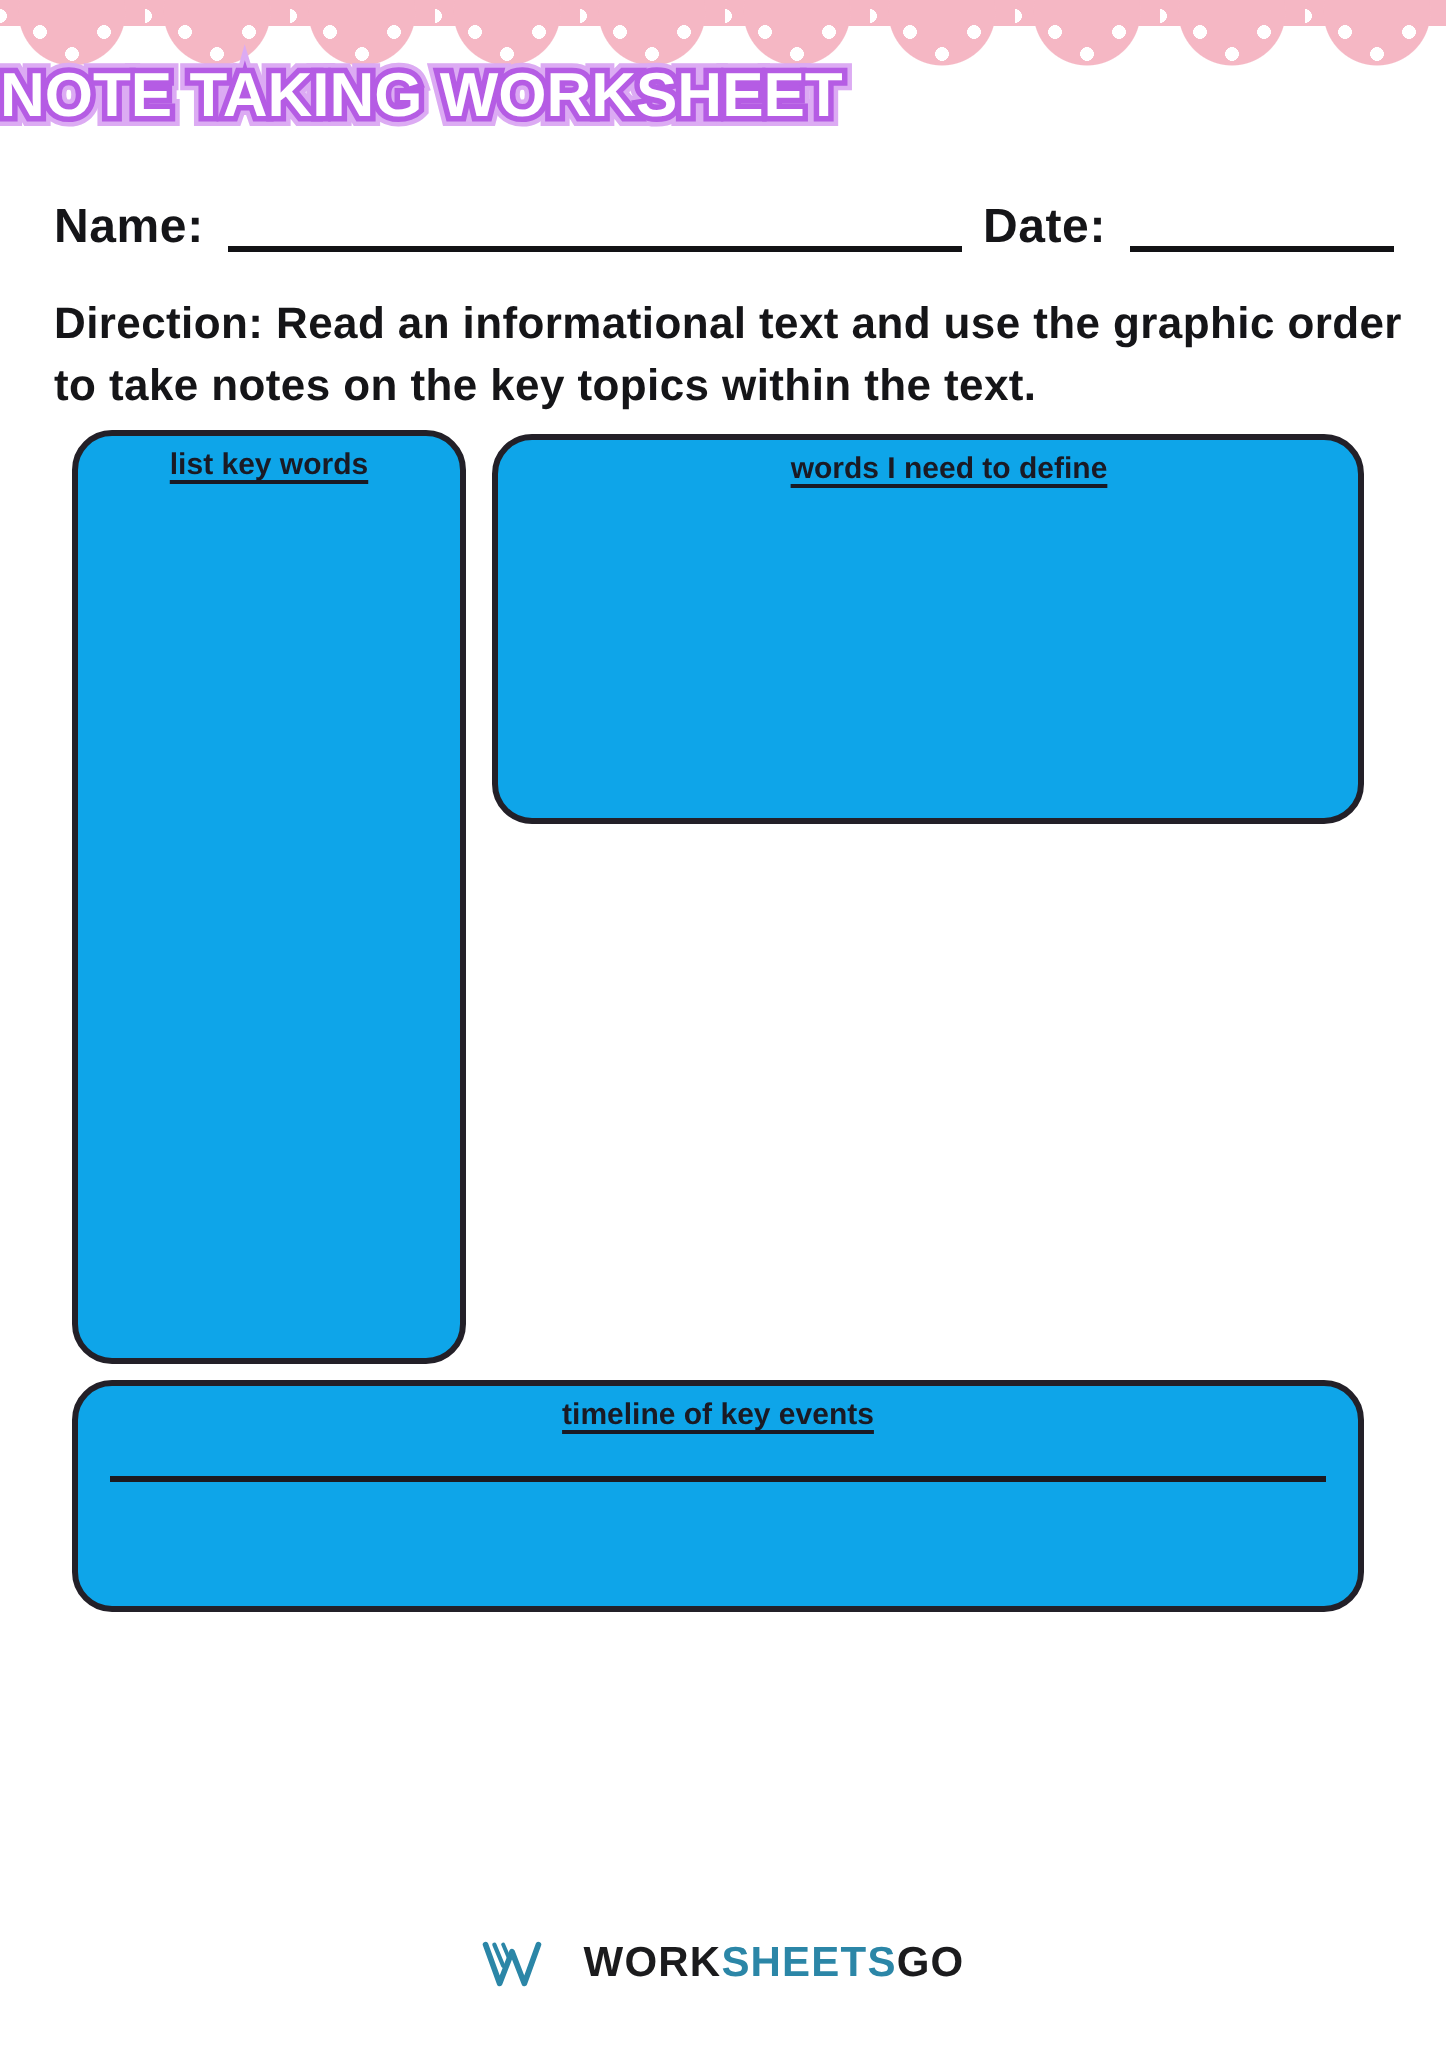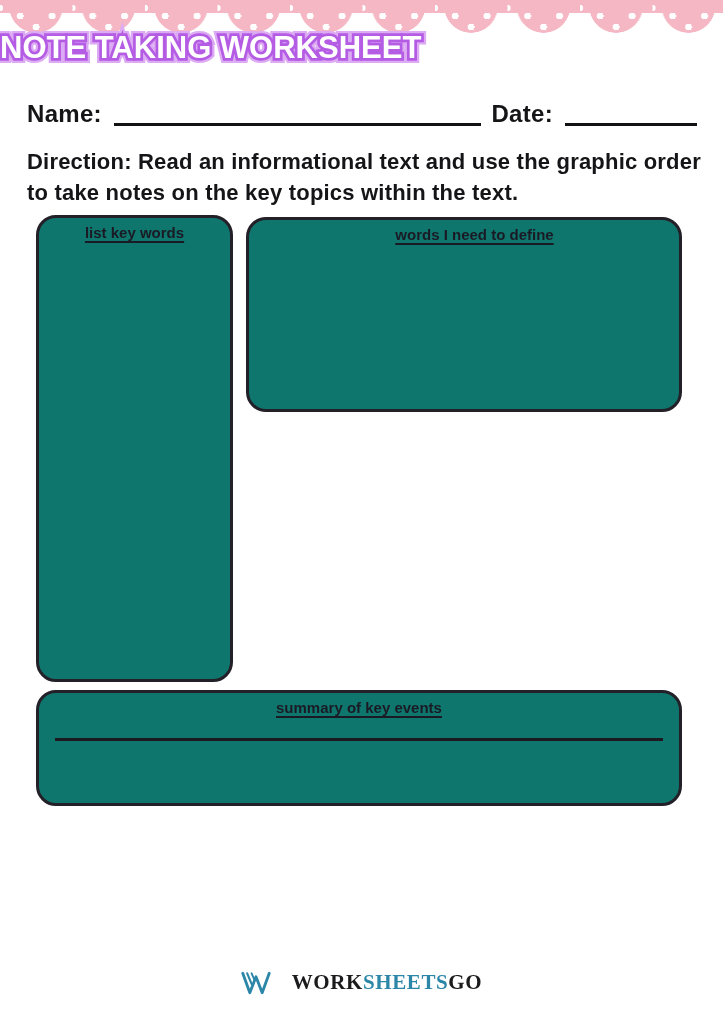--- a/index.html
+++ b/index.html
@@ -59,21 +59,21 @@
   .direction{
     position:absolute;top:146px;left:27px;width:676px;
     font-weight:bold;font-size:22px;line-height:1.42;
     color:var(--text-dark);letter-spacing:0.2px;
   }
   
   .nbox{
     position:absolute;
     border:3px solid var(--box-border);
     border-radius:20px;
-    background:#0f766e;
+    background:#0ea5e9;
   }
   .nbox .box-label{
     display:block;
     margin-top:6px;
     text-align:center;
     font-weight:bold;font-size:15px;
     color:#1a1a24;
     text-decoration:underline;
     text-decoration-thickness:2px;
     text-underline-offset:3px;
@@ -88,21 +88,21 @@
     border-bottom:3px solid #1c1a20;
   }
   .box-timeline .rule-line{top:45px;}
   .box-summary .rule-line:nth-of-type(1){top:40px;}
   .box-summary .rule-line:nth-of-type(2){top:69px;}
   .box-summary .rule-line:nth-of-type(3){top:96px;}
   .box-summary .rule-line:nth-of-type(4){top:123px;}
   
   .footer-logo{
     position:absolute;top:970px;left:0;width:723px;
-    display:flex;justify-content:center;align-items:center;gap:21px;font-family:Liberation Serif, serif;
+    display:flex;justify-content:center;align-items:center;gap:21px;
   }
   .logo-text{
     font-weight:bold;font-size:21px;letter-spacing:0.6px;
     color:var(--logo-dark);white-space:nowrap;
   }
   .logo-text .seg-teal{color:var(--logo-teal);}
 </style>
 </head>
 <body>
 
@@ -128,21 +128,21 @@
   <div class="nbox box-key-words">
     <span class="box-label">list key words</span>
   </div>
 
   <div class="nbox box-define">
     <span class="box-label">words I need to define</span>
   </div>
 
 
   <div class="nbox box-timeline">
-    <span class="box-label">summary of key events</span>
+    <span class="box-label">timeline of key events</span>
     <div class="rule-line"></div>
   </div>
 
 
   <div class="footer-logo">
     <svg width="30" height="24" viewBox="0 0 34 26">
       <path d="M2 2 L10 24 L17 6 L24 24 L32 2" fill="none" stroke="#2b86a7" stroke-width="3.2" stroke-linecap="round" stroke-linejoin="round"></path>
       <path d="M7 2 L12 14" fill="none" stroke="#2b86a7" stroke-width="2.4" stroke-linecap="round"></path>
       <path d="M12 2 L15 9" fill="none" stroke="#2b86a7" stroke-width="2.2" stroke-linecap="round"></path>
     </svg>

